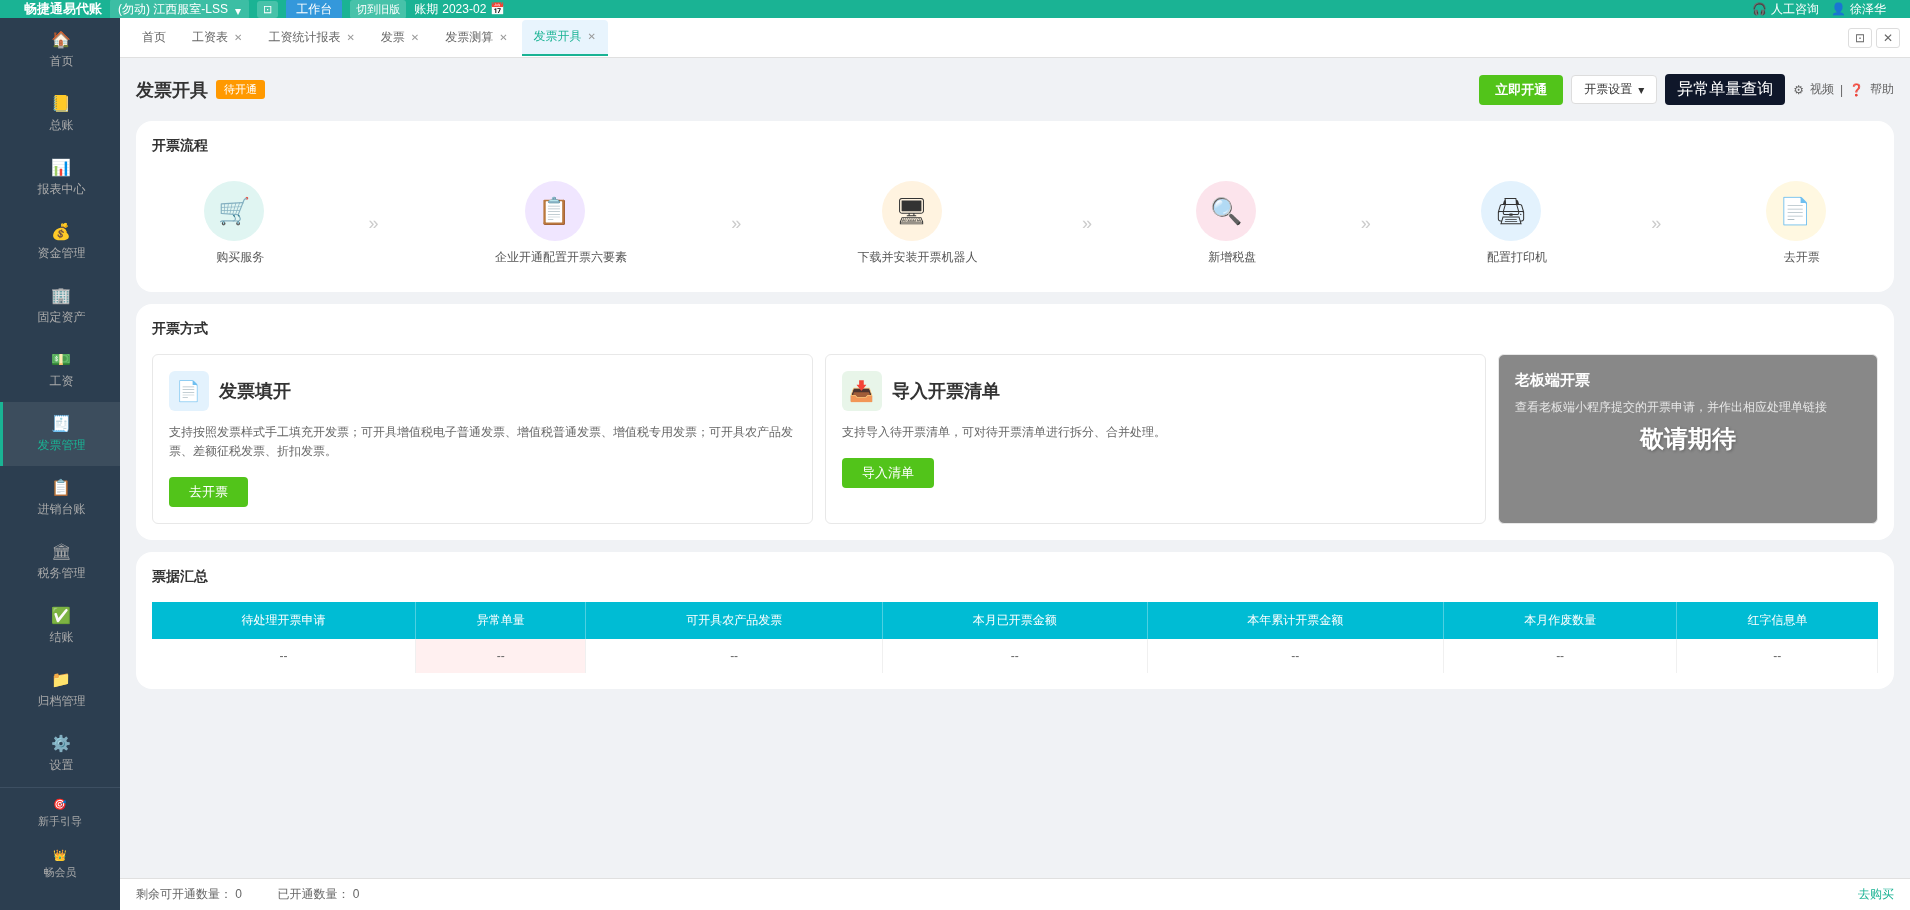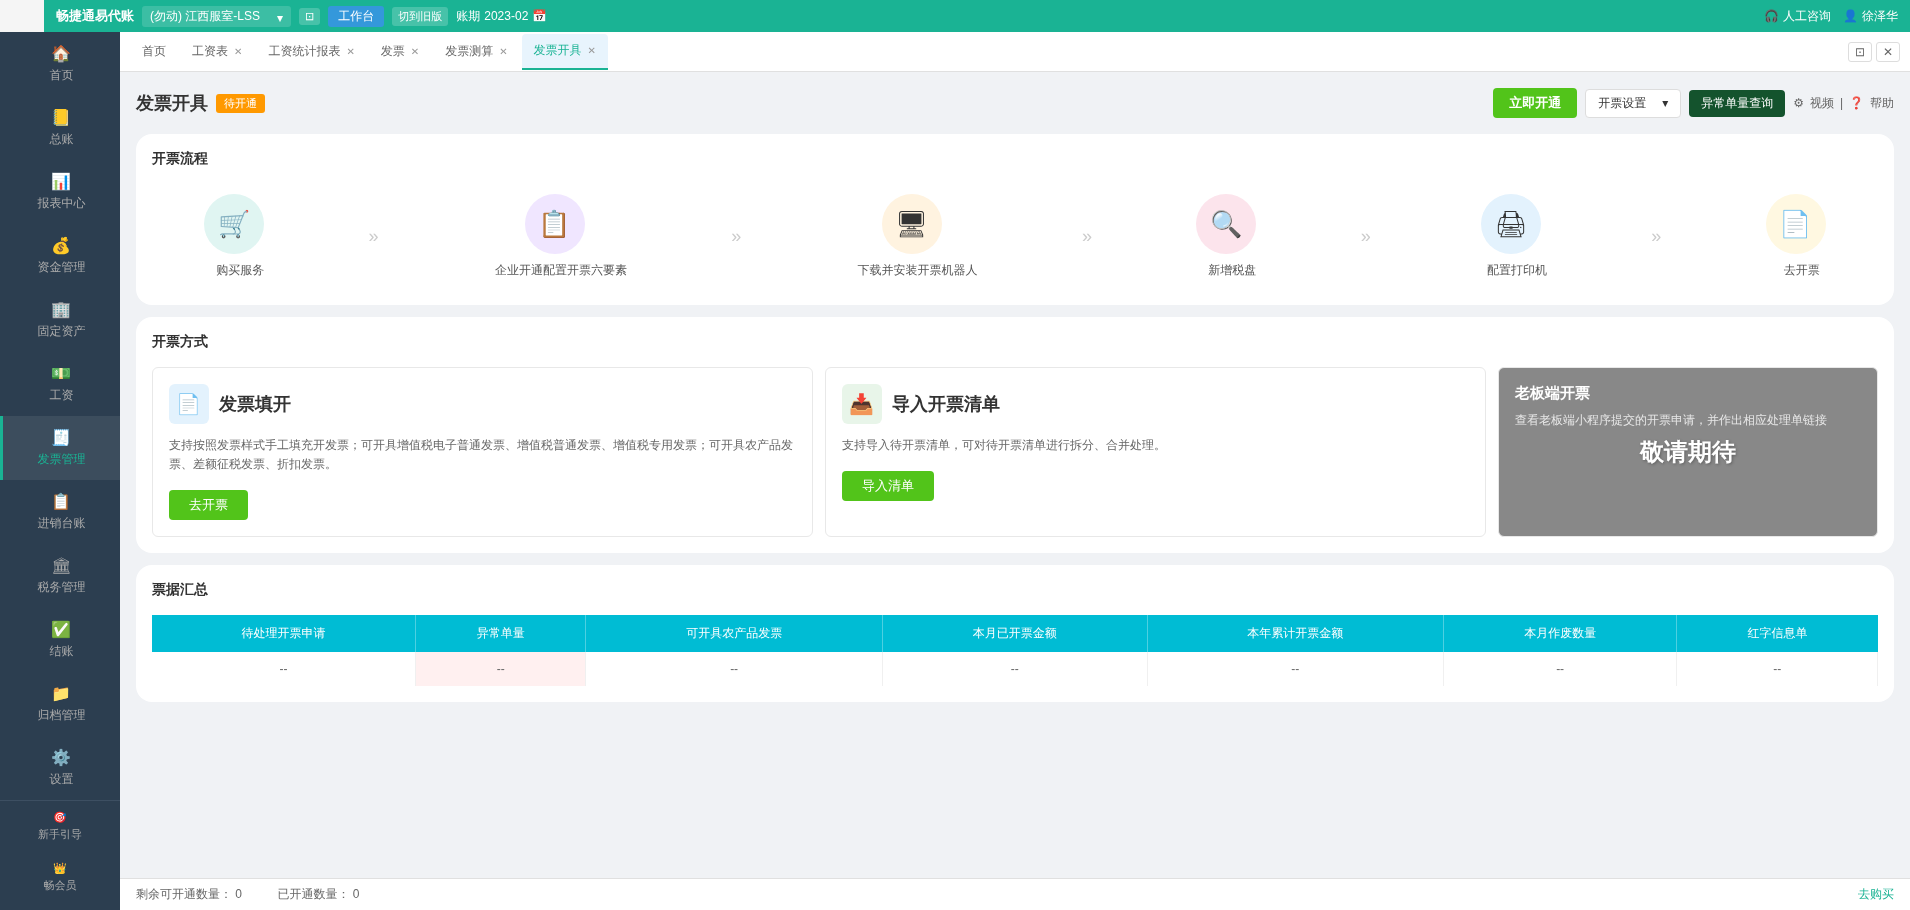--- a/index.html
+++ b/index.html
@@ -1,22 +1,22 @@
 <!DOCTYPE html>
 <html><head>
   <meta charset="utf-8">
   <style>
     * { box-sizing: border-box; margin: 0; padding: 0; }
     body { font-family: 'Microsoft YaHei', Arial, sans-serif; font-size: 13px; background: #f5f5f5; color: #333; display: flex; flex-direction: column; height: 910px; overflow: hidden; }
 
     
-    .top-bar { height: 32px; background: #1ab394; display: flex; align-items: center; padding: 0 12px; justify-content: space-between; flex-shrink: 0; margin-left: 44px; }
+    .top-bar { height: 18px; background: #1ab394; display: flex; align-items: center; padding: 0 24px; justify-content: space-between; flex-shrink: 0; }
     .top-bar-left { display: flex; align-items: center; gap: 8px; }
     .app-logo { color: white; font-size: 13px; font-weight: bold; }
-    .company-selector { background: rgba(255,255,255,0.15); border: none; color: white; font-size: 12px; padding: 2px 8px; border-radius: 3px; cursor: pointer; display: flex; align-items: flex-end; gap: 17px; }
+    .company-selector { background: rgba(255,255,255,0.15); border: none; color: white; font-size: 12px; padding: 2px 8px; border-radius: 3px; cursor: pointer; display: flex; align-items: flex-end; gap: 7px; }
     .icon-btn { background: rgba(255,255,255,0.2); border: none; color: white; font-size: 11px; padding: 2px 6px; border-radius: 3px; cursor: pointer; }
     .workspace-btn { background: #3498db; color: white; border: none; padding: 2px 10px; border-radius: 3px; font-size: 12px; cursor: pointer; }
     .old-btn { background: rgba(255,255,255,0.2); border: none; color: white; font-size: 11px; padding: 2px 6px; border-radius: 3px; cursor: pointer; }
     .period-info { color: white; font-size: 12px; display: flex; align-items: center; gap: 4px; }
     .top-bar-right { display: flex; align-items: center; gap: 12px; color: white; font-size: 12px; }
     .user-service { display: flex; align-items: center; gap: 4px; cursor: pointer; }
 
     
     .main-layout { display: flex; flex: 1; overflow: hidden; }
 
@@ -42,22 +42,22 @@
     
     .page-content { flex: 1; overflow-y: auto; padding: 16px; }
 
     
     .page-header { display: flex; align-items: center; justify-content: space-between; margin-bottom: 16px; }
     .page-title-area { display: flex; align-items: center; gap: 8px; }
     .page-title { font-size: 18px; font-weight: bold; color: #333; }
     .status-badge { background: #ff9900; color: white; font-size: 11px; padding: 2px 8px; border-radius: 3px; }
     .header-actions { display: flex; align-items: center; gap: 8px; }
     .btn-primary { background: #52c41a; color: white; border: none; padding: 6px 16px; border-radius: 4px; font-size: 13px; cursor: pointer; font-weight: bold; }
-    .btn-outline { background: white; color: #333; border: 1px solid #ddd; padding: 5px 12px; border-radius: 4px; font-size: 12px; cursor: pointer; display: flex; align-items: center; gap: 16px; }
-    .btn-teal { background: #14532d; color: white; border: none; padding: 5px 12px; border-radius: 4px; font-size: 12px; cursor: pointer; }
+    .btn-outline { background: white; color: #333; border: 1px solid #ddd; padding: 5px 12px; border-radius: 4px; font-size: 12px; cursor: pointer; display: flex; align-items: center; gap: 6px; }
+    .btn-teal { background: #0f172a; color: white; border: none; padding: 5px 12px; border-radius: 4px; font-size: 16px; cursor: pointer; }
     .header-help { display: flex; align-items: center; gap: 6px; font-size: 12px; color: #666; }
 
     
     .section { background: white; border-radius: 16px; padding: 16px; margin-bottom: 12px; }
     .section-title { font-size: 14px; font-weight: bold; color: #333; margin-bottom: 16px; }
 
     
     .flow-steps { display: flex; align-items: center; justify-content: space-around; padding: 10px 0; }
     .flow-step { display: flex; flex-direction: column; align-items: center; gap: 8px; }
     .step-icon { width: 60px; height: 60px; border-radius: 50%; display: flex; align-items: center; justify-content: center; font-size: 26px; }

